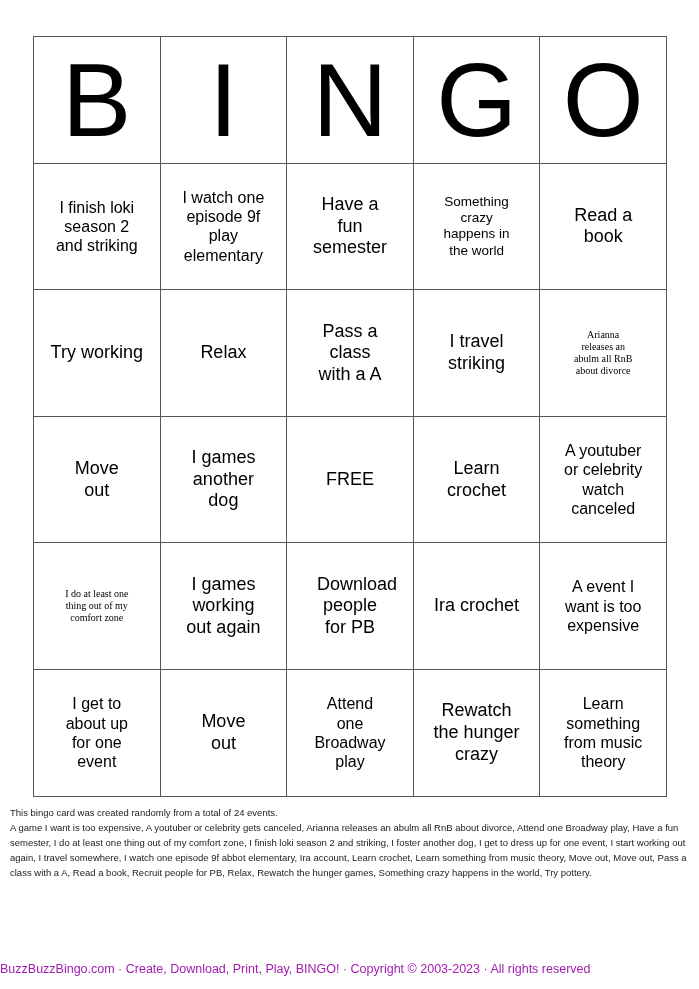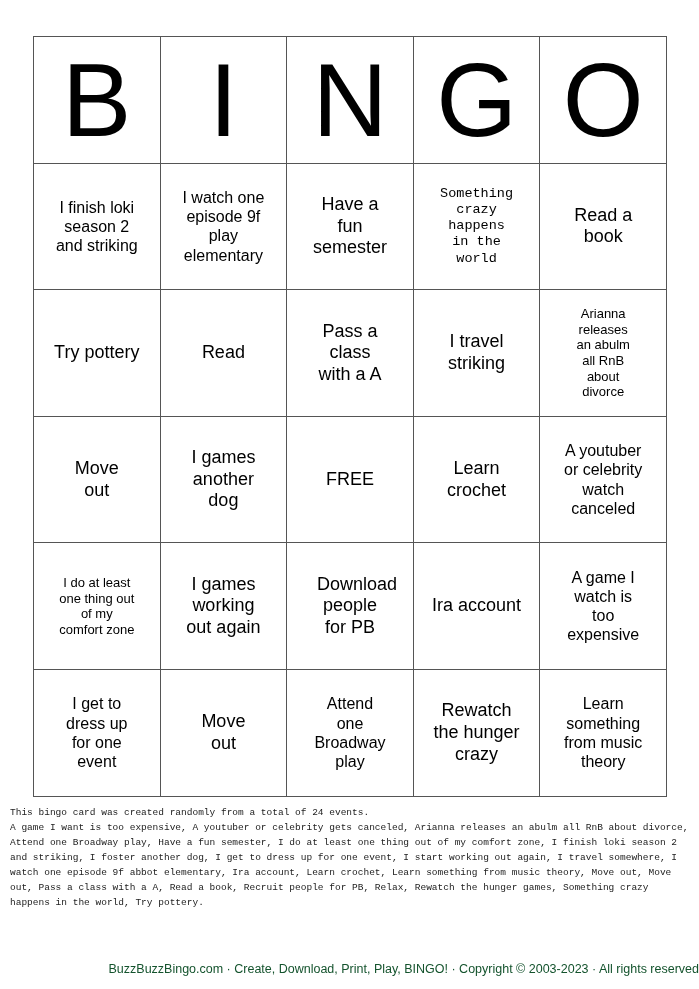--- a/index.html
+++ b/index.html
@@ -36,41 +36,40 @@
     }
     .card .hdr {
       font-size: 104px;
       line-height: 1;
       font-weight: normal;
       padding: 0;
     }
     .cell-text { display: inline-block; }
     .sz-l { font-size: 18px; }
     .sz-m { font-size: 16px; line-height: 1.25; }
-    .sz-s { font-size: 13.5px; line-height: 1.25; font-family: Liberation Mono, monospace; }
-    .sz-xs { font-size: 13px; line-height: 1.2; }
+    .sz-s { font-size: 13.5px; line-height: 1.25; }
+    .sz-xs { font-size: 10px; line-height: 1.2; font-family: Liberation Serif, serif; }
     .info {
       position: absolute;
       left: 10px;
       top: 805px;
       width: 680px;
       font-size: 9.5px;
       line-height: 15px;
       color: #222222;
-      font-family: Liberation Mono, monospace;
     }
     .info p { margin: 0; }
     .footer {
       position: absolute;
       left: 0;
       top: 962px;
       width: 699px;
-      text-align: right;
+      text-align: left;
       font-size: 12.5px;
-      color: #14532d;
+      color: #a21caf;
     }
   </style>
 </head>
 <body>
 
 <table class="card">
   <tbody>
       <tr>
     <td class="hdr">B</td>
     <td class="hdr">I</td>
@@ -79,42 +78,42 @@
     <td class="hdr">O</td>
   </tr>
   <tr>
     <td class="sz-m"><span class="cell-text" style="width:86px">I finish loki season 2 and striking</span></td>
     <td class="sz-m"><span class="cell-text" style="width:96px">I watch one episode 9f play elementary</span></td>
     <td class="sz-l"><span class="cell-text" style="width:82px">Have a fun semester</span></td>
     <td class="sz-s"><span class="cell-text" style="width:76px">Something crazy happens in the world</span></td>
     <td class="sz-l"><span class="cell-text" style="width:72px">Read a book</span></td>
   </tr>
   <tr>
-    <td class="sz-l"><span class="cell-text">Try pottery</span></td>
-    <td class="sz-l"><span class="cell-text">Read</span></td>
+    <td class="sz-l"><span class="cell-text">Try working</span></td>
+    <td class="sz-l"><span class="cell-text">Relax</span></td>
     <td class="sz-l"><span class="cell-text" style="width:72px">Pass a class with a A</span></td>
     <td class="sz-l"><span class="cell-text" style="width:100px">I travel striking</span></td>
     <td class="sz-xs"><span class="cell-text" style="width:66px">Arianna releases an abulm all RnB about divorce</span></td>
   </tr>
   <tr>
     <td class="sz-l"><span class="cell-text" style="width:50px">Move out</span></td>
     <td class="sz-l"><span class="cell-text" style="width:72px">I games another dog</span></td>
     <td class="sz-l"><span class="cell-text">FREE</span></td>
     <td class="sz-l"><span class="cell-text" style="width:70px">Learn crochet</span></td>
     <td class="sz-m"><span class="cell-text" style="width:86px">A youtuber or celebrity watch canceled</span></td>
   </tr>
   <tr>
     <td class="sz-xs"><span class="cell-text" style="width:76px">I do at least one thing out of my comfort zone</span></td>
     <td class="sz-l"><span class="cell-text" style="width:82px">I games working out again</span></td>
     <td class="sz-l"><span class="cell-text" style="width:66px">Download people for PB</span></td>
-    <td class="sz-l"><span class="cell-text">Ira account</span></td>
-    <td class="sz-m"><span class="cell-text" style="width:78px">A game I watch is too expensive</span></td>
+    <td class="sz-l"><span class="cell-text">Ira crochet</span></td>
+    <td class="sz-m"><span class="cell-text" style="width:78px">A event I want is too expensive</span></td>
   </tr>
   <tr>
-    <td class="sz-m"><span class="cell-text" style="width:70px">I get to dress up for one event</span></td>
+    <td class="sz-m"><span class="cell-text" style="width:70px">I get to about up for one event</span></td>
     <td class="sz-l"><span class="cell-text" style="width:50px">Move out</span></td>
     <td class="sz-m"><span class="cell-text" style="width:76px">Attend one Broadway play</span></td>
     <td class="sz-l"><span class="cell-text" style="width:96px">Rewatch the hunger crazy</span></td>
     <td class="sz-m"><span class="cell-text" style="width:84px">Learn something from music theory</span></td>
   </tr>
 </tbody>
   </table>
 
 <div class="info">
   <p>This bingo card was created randomly from a total of 24 events.</p>

